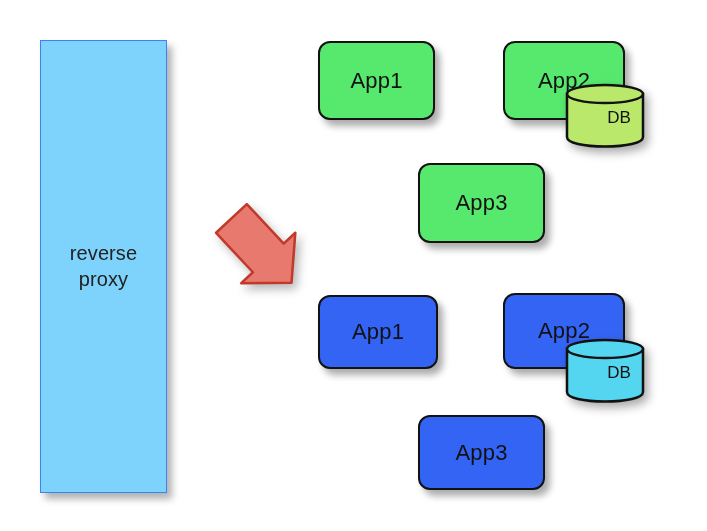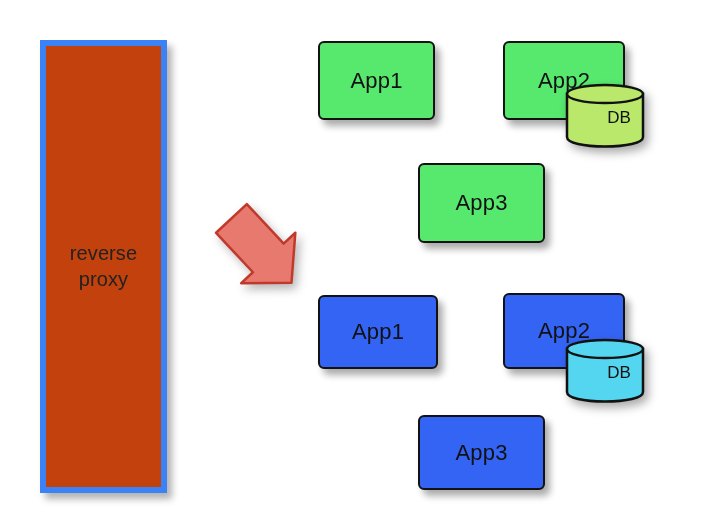--- a/index.html
+++ b/index.html
@@ -18,43 +18,43 @@
     overflow: hidden;
   }
 
   
   .proxy-box {
     position: absolute;
     left: 40px;
     top: 40px;
     width: 127px;
     height: 453px;
-    background: #c2410c;
-    border: 6px solid #3b82f6;
+    background: #7dd3fc;
+    border: 1px solid #3b82f6;
     box-sizing: border-box;
     box-shadow: 5px 6px 7px rgba(0,0,0,0.30);
     display: flex;
     align-items: center;
     justify-content: center;
   }
   .proxy-label {
     font-size: 20px;
     color: #222222;
     line-height: 1.28;
     text-align: center;
     white-space: pre-line;
     letter-spacing: 0.1px;
   }
 
   
   .app-box {
     position: absolute;
     box-sizing: border-box;
     border: 2.5px solid #121212;
-    border-radius: 6px;
+    border-radius: 12px;
     display: flex;
     align-items: center;
     justify-content: center;
     box-shadow: 5px 6px 7px rgba(0,0,0,0.33);
   }
   .app-box .app-label {
     font-size: 22px;
     color: #111111;
     letter-spacing: 0.2px;
   }

